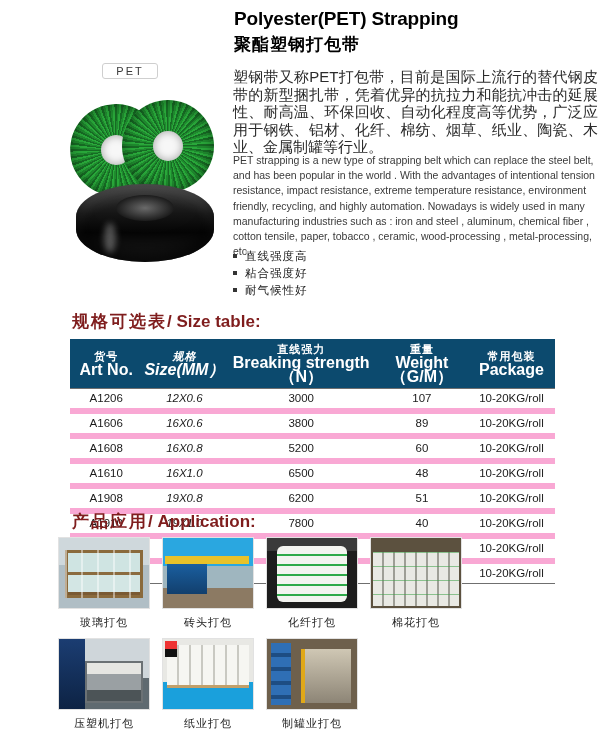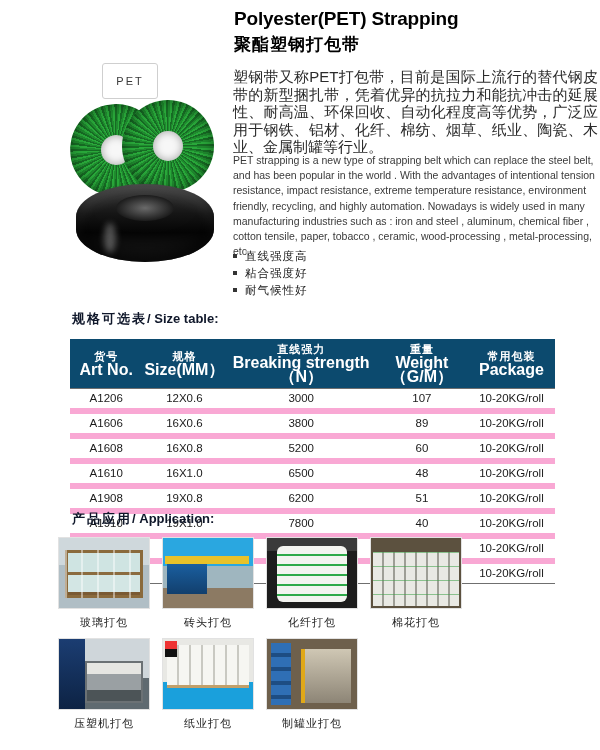--- a/index.html
+++ b/index.html
@@ -21,21 +21,21 @@
     color: #000;
   }
   .title-cn {
     position: absolute; left: 222px; top: 33px;
     font-size: 17px; font-weight: bold; color: #000;
     letter-spacing: 1px;
   }
 
   .pet-badge {
     position: absolute; left: 90px; top: 63px;
-    width: 56px; height: 36px;
+    width: 56px; height: 16px;
     border: 1px solid #cfcfcf; border-radius: 3px;
     background: #fff;
     display: flex; align-items: center; justify-content: center;
     font-size: 11px; letter-spacing: 2px; color: #3a3a3a;
   }
 
   
   .product-photo {
     position: absolute; left: 48px; top: 92px;
     width: 170px; height: 180px;
@@ -92,21 +92,21 @@
     list-style: none; font-size: 11.5px; line-height: 17px; color: #222;
   }
   .features li { position: relative; padding-left: 12px; letter-spacing: 1px; }
   .features li::before {
     content: ""; position: absolute; left: 0; top: 6px;
     width: 4px; height: 4px; background: #333;
   }
 
   
   .sec-heading {
-    position: absolute; font-size: 13px; font-weight: bold; color: #0f172a;
+    position: absolute; font-size: 17px; font-weight: bold; color: #7f1d1d;
   }
   .sec-heading .cn { letter-spacing: 2px; }
   #heading-size { left: 60px; top: 310px; }
   #heading-app  { left: 60px; top: 510px; }
 
   
   .size-table {
     position: absolute; left: 58px; top: 339px;
     width: 485px; border-collapse: collapse;
     font-size: 11px;
@@ -118,21 +118,21 @@
   .size-table thead th .hcn { display: block; font-size: 11px; letter-spacing: 1px; }
   .size-table thead th .hen { display: block; font-size: 16px; }
   .size-table tbody td {
     text-align: center; padding: 2px 2px; color: #1a1a1a;
     border-bottom: 6px solid #f9a8d4; line-height: 15px;
     font-size: 11.5px;
   }
   .size-table tbody tr:first-child td { border-top: 1px solid #6f6f6f; }
   .size-table tbody tr:last-child td { border-bottom: 1px solid #6f6f6f; }
   .col-art { width: 15%; }
-  .col-size { width: 17%; }
+  .col-size { width: 17%; font-style: italic; }
   .col-str { width: 31%; }
   .col-wt { width: 19%; }
   .col-pkg { width: 18%; }
 
   
   .app-grid { position: absolute; left: 46px; top: 537px; width: 520px; }
   .app-row { display: flex; gap: 12px; margin-bottom: 8px; align-items: flex-end; }
   .app-cell { width: 92px; }
   .thumb {
     width: 92px; height: 72px; border: 1px solid #e2e2e2;

